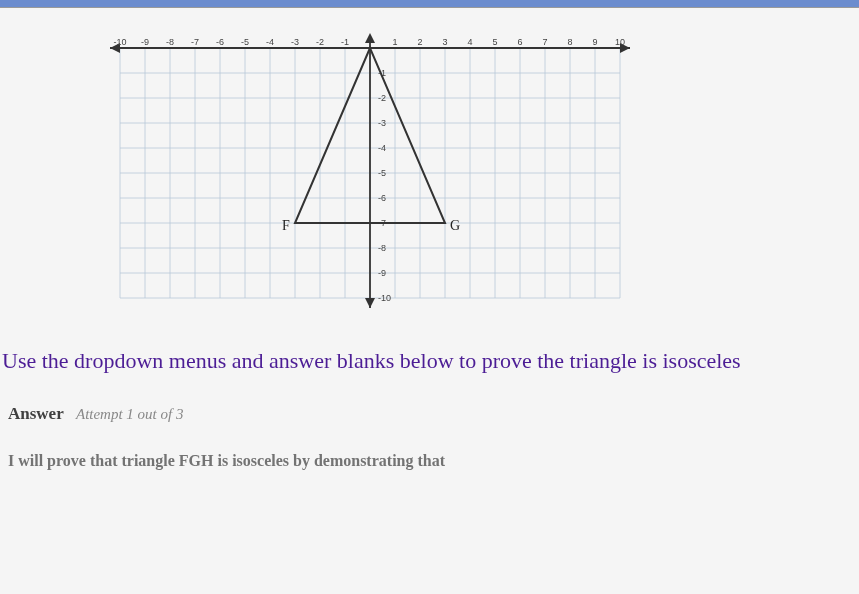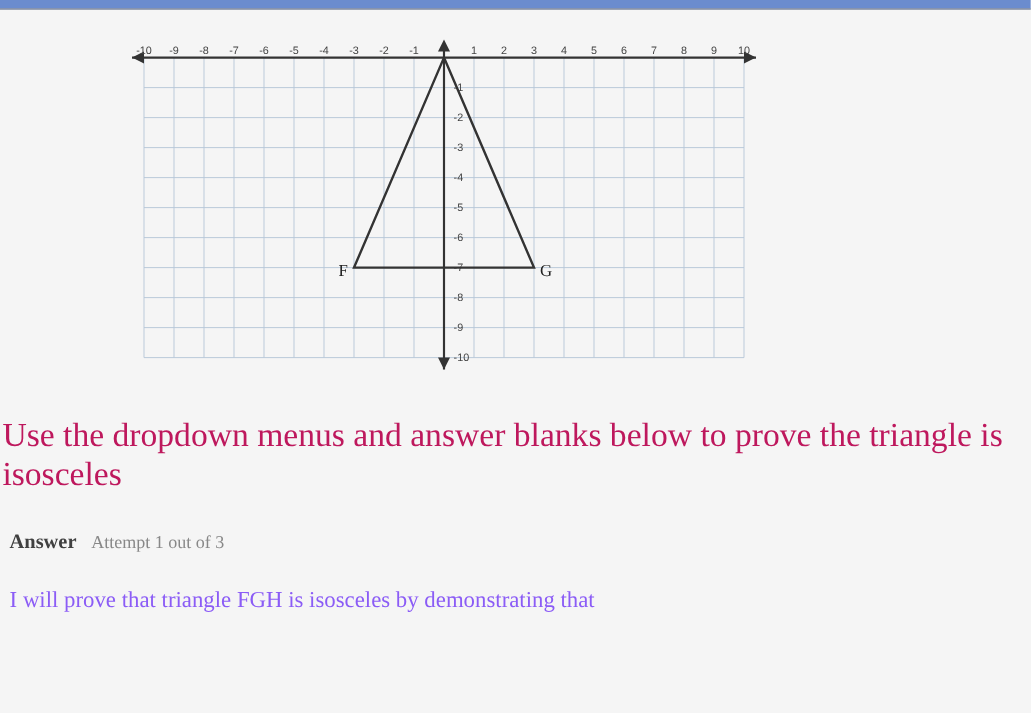--- a/index.html
+++ b/index.html
@@ -24,43 +24,45 @@
     position: relative;
     width: 540px;
     height: 300px;
     margin: 10px auto 30px 100px;
   }
   .graph-svg {
     width: 540px;
     height: 300px;
   }
   .instruction {
-    font-size: 28px;
+    font-size: 22px;
     padding: 0 8px 30px 2px;
-    color: #be185d;
+    color: #4c1d95;
   }
   .answer-section {
     padding: 0 8px;
   }
   .answer-header {
     font-size: 17px;
     padding-bottom: 28px;
   }
   .answer-label {
     font-weight: bold;
     color: #404040;
   }
   .attempt-text {
     color: #888;
     font-size: 15px;
     margin-left: 8px;
+    font-style: italic;
   }
   .proof-text {
-    font-size: 19px;
-    color: #8b5cf6;
+    font-size: 16px;
+    color: #737373;
+    font-weight: bold;
   }
   .grid-line { stroke: #b8c8d8; stroke-width: 0.8; }
   .axis-line { stroke: #333; stroke-width: 1.8; }
   .axis-arrow { fill: #333; }
   .triangle { stroke: #333; stroke-width: 2; fill: none; }
   .tick-label { font-family: Arial, sans-serif; font-size: 9px; fill: #444; }
   .vertex-label { font-family: 'Times New Roman', serif; font-size: 14px; fill: #222; }
 </style>
 </head>
 <body>

